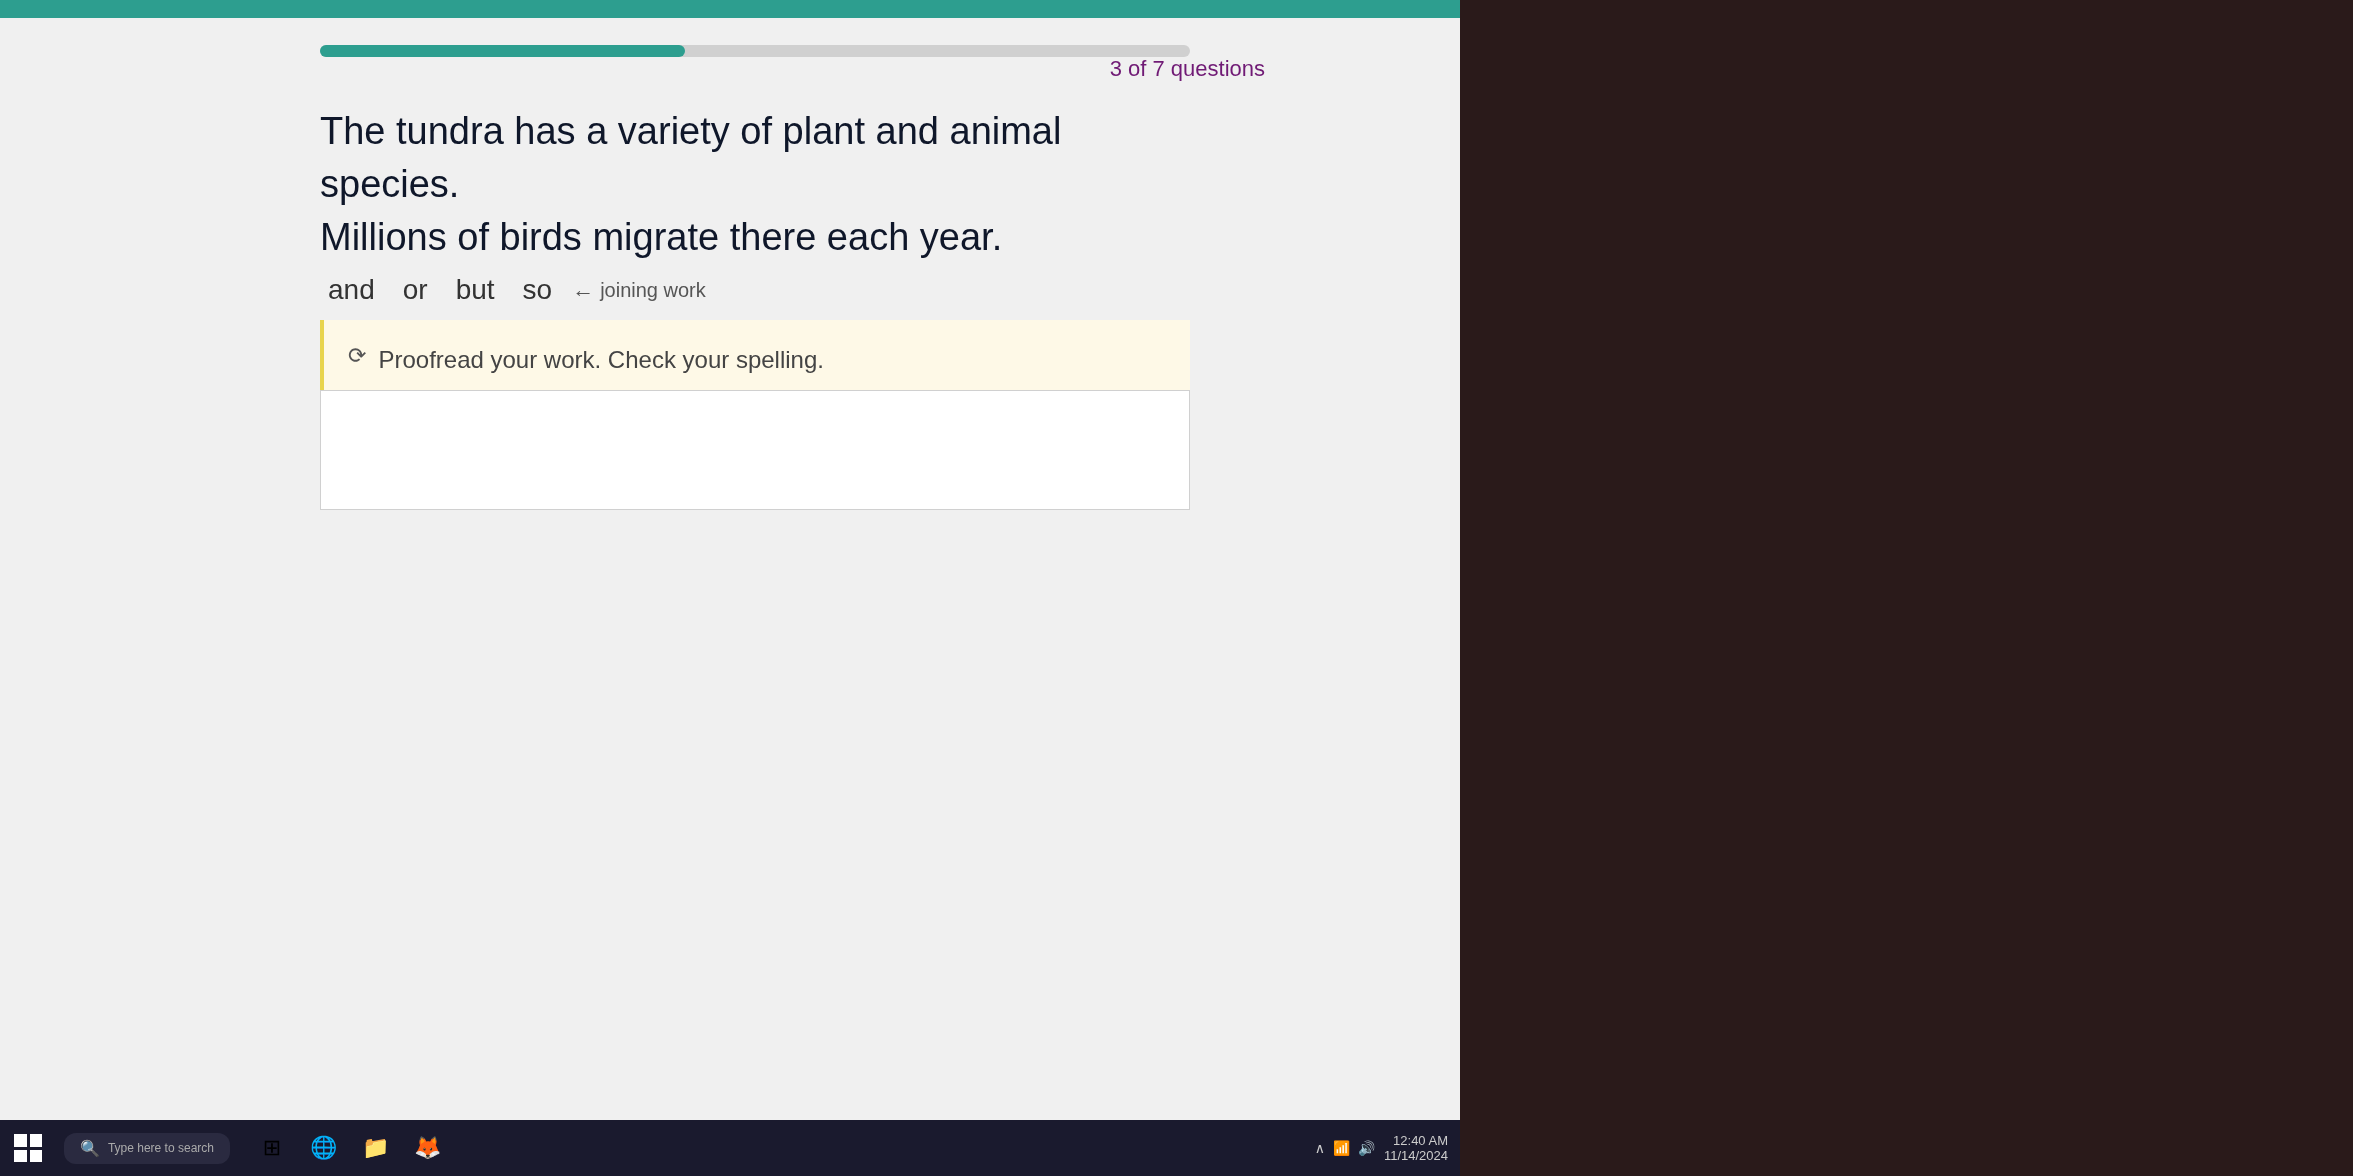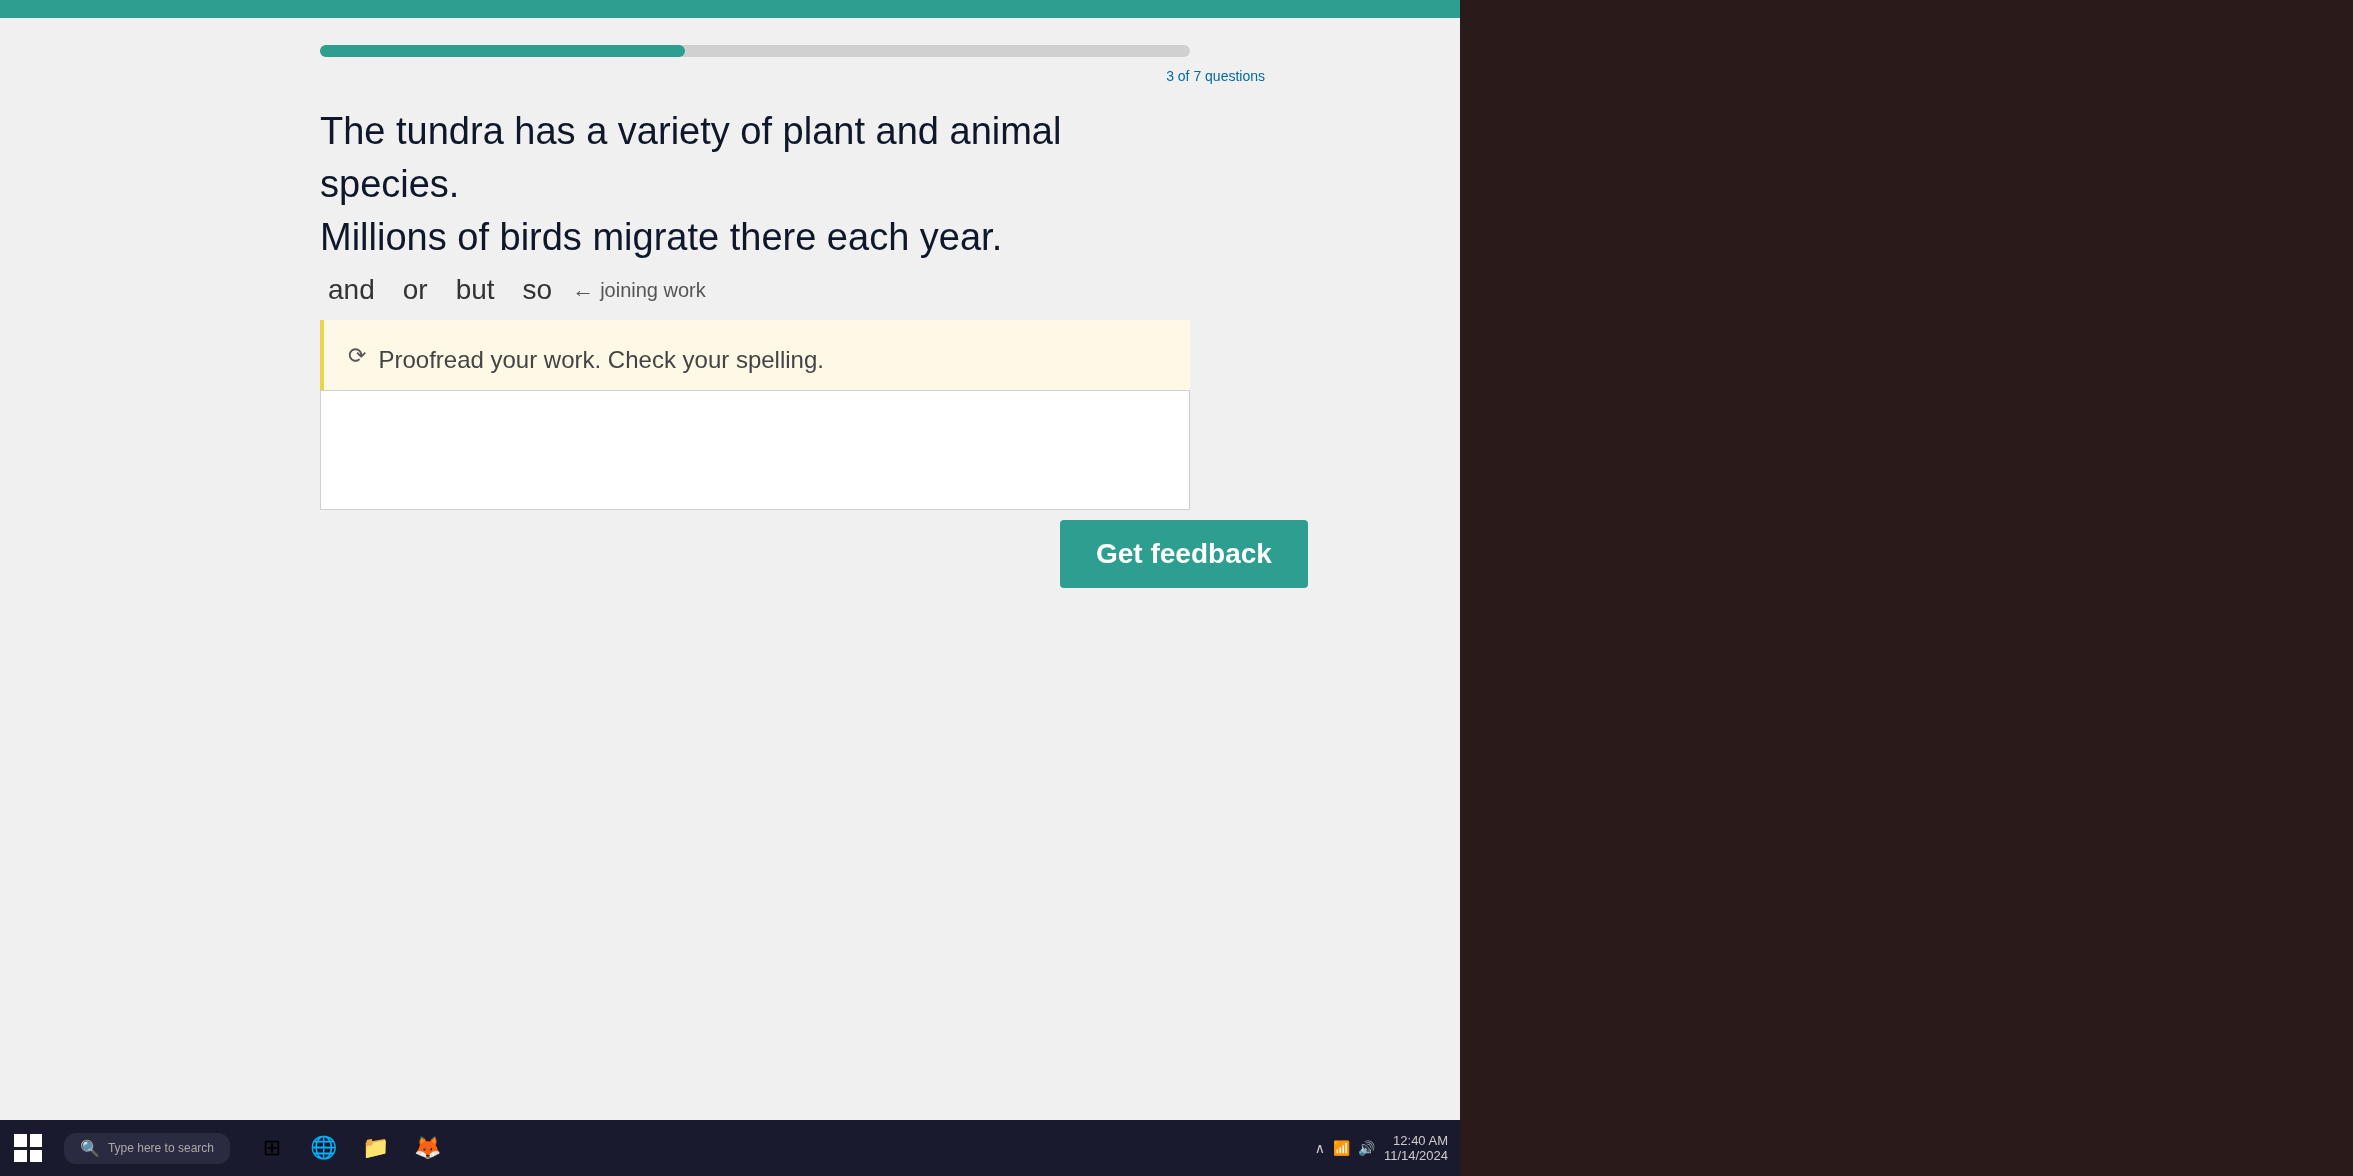--- a/index.html
+++ b/index.html
@@ -57,24 +57,24 @@
     .progress-bar {
       height: 100%;
       background: #2d9e8f;
       border-radius: 6px;
       width: 42%;
     }
 
     
     .progress-label {
       position: absolute;
-      top: 68px;
+      top: 56px;
       right: 195px;
-      font-size: 14px;
-      color: #0369a1;
+      font-size: 22px;
+      color: #701a75;
     }
 
     
     .question-text {
       position: absolute;
       top: 105px;
       left: 320px;
       width: 870px;
       font-size: 38px;
       color: #0f172a;
@@ -299,21 +299,20 @@
 
   <div class="hint-box">
     <span class="hint-icon">⟳</span>
     <span class="hint-text">Proofread your work. Check your spelling.</span>
   </div>
 
   <div class="answer-container">
     <textarea class="answer-input" style=""></textarea>
   </div>
 
-  <button class="feedback-btn">Get feedback</button>
 
   <div class="taskbar">
     <div class="taskbar-start">
       <div class="taskbar-start-icon">
         <span></span>
           <span></span>
           <span></span>
           <span></span>
       </div>
     </div>

